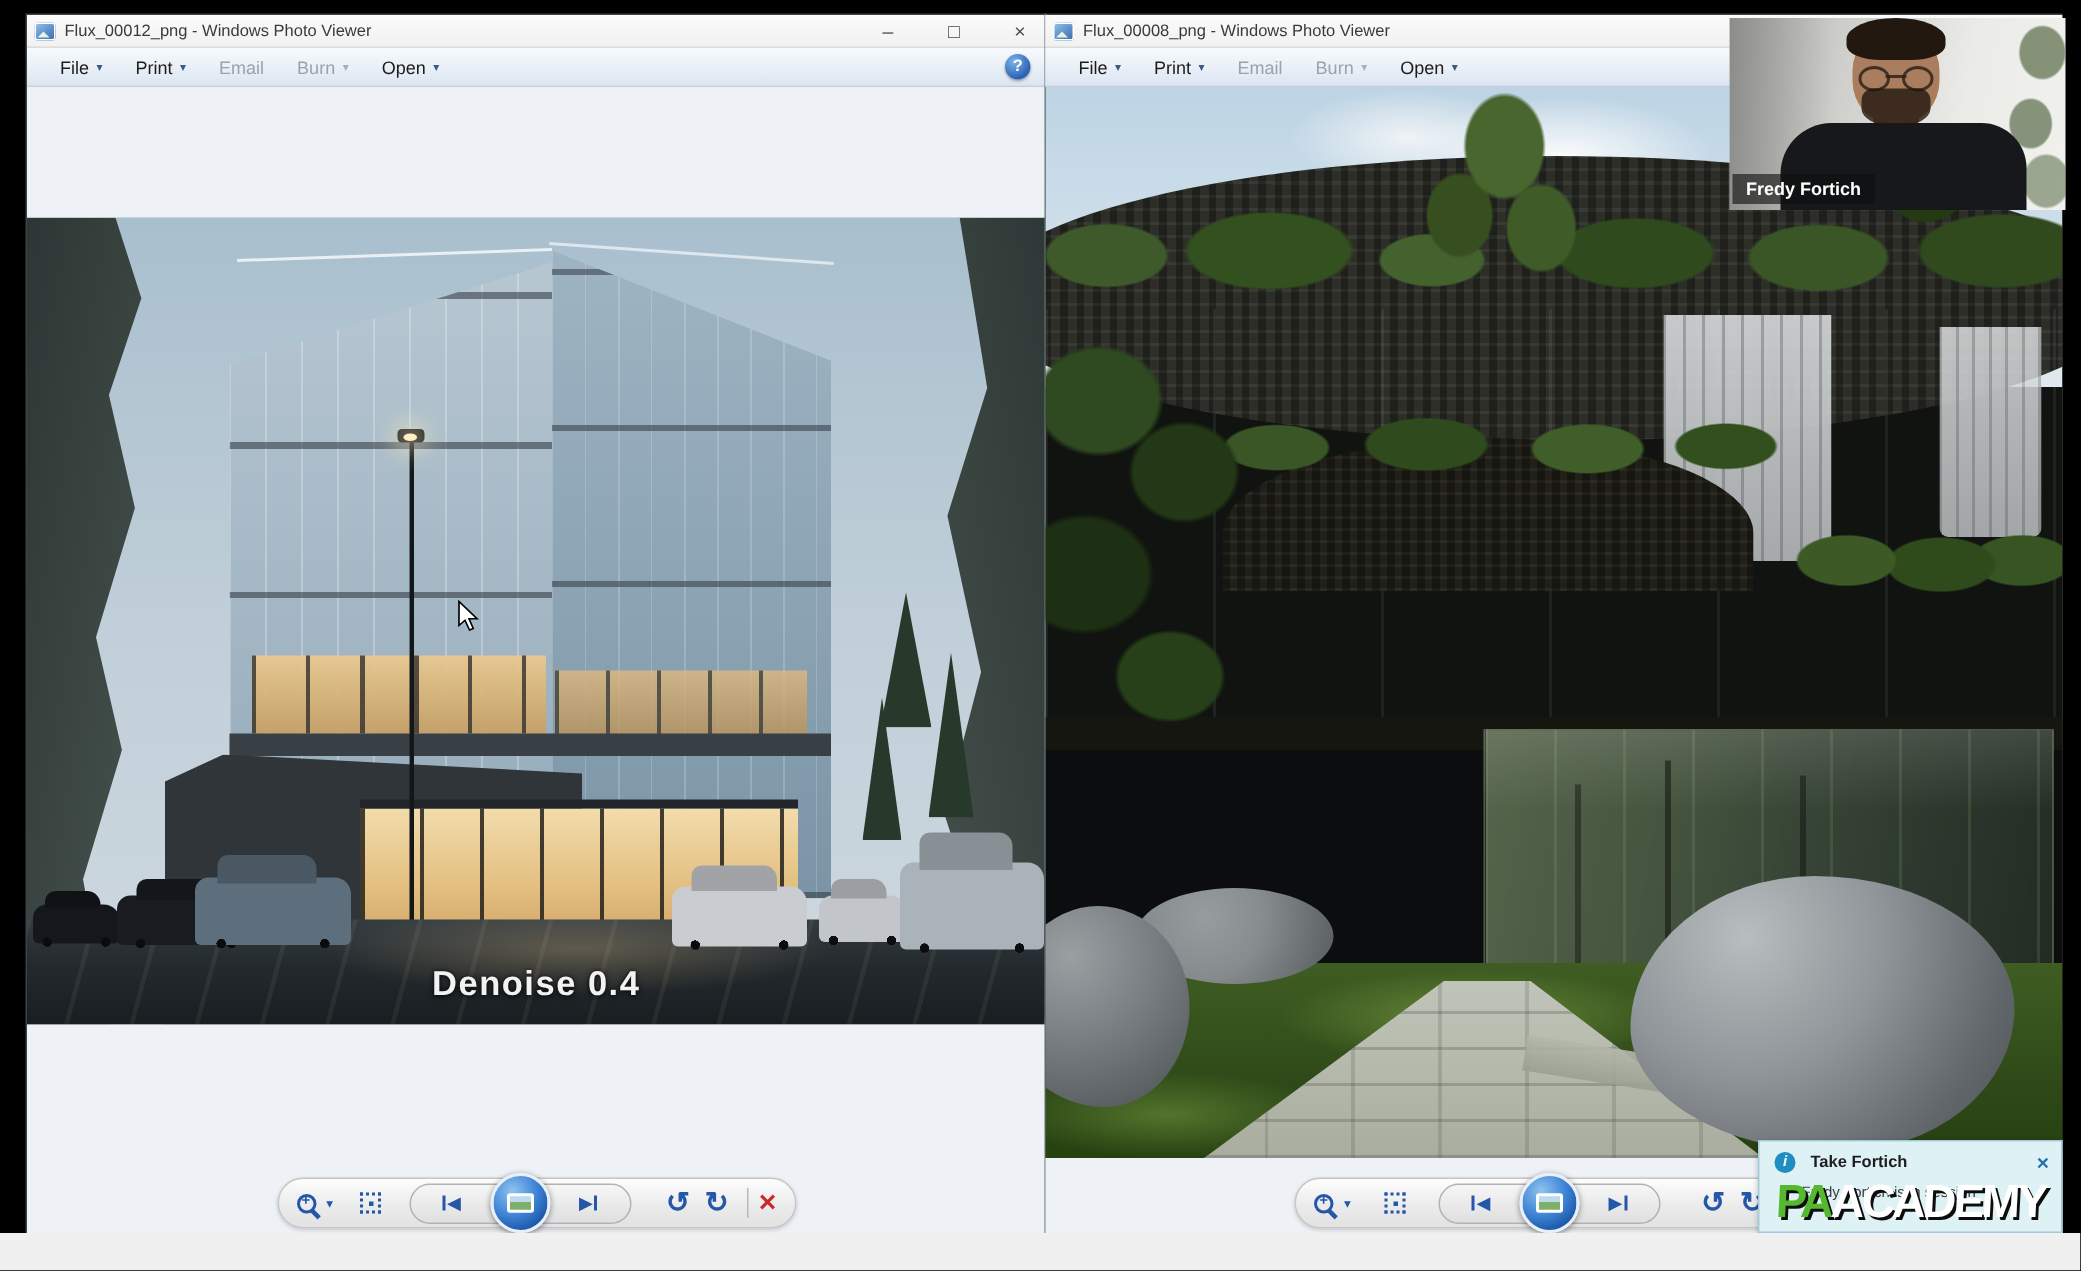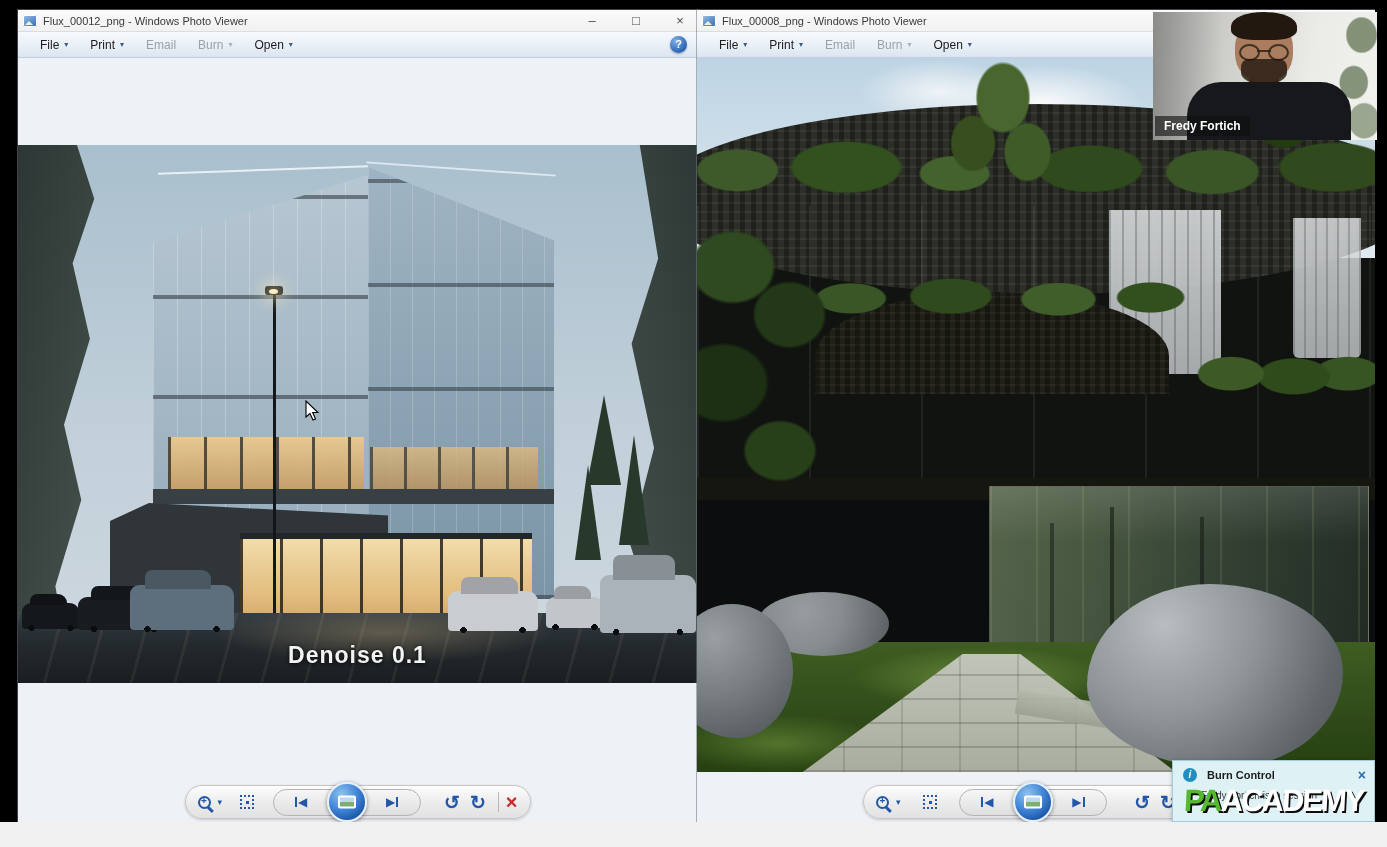--- a/index.html
+++ b/index.html
@@ -370,21 +370,21 @@
     <div class="abs lp-lamp-pole"></div>
     <div class="abs lp-lamp-head"></div>
     <div class="abs lp-lamp-glow"></div>
     <div class="abs lp-road"></div>
     <div class="car" style="left:4px;  top:458px; width:58px;  height:26px; background:#14171b;"></div>
     <div class="car" style="left:60px; top:452px; width:92px;  height:33px; background:#181b20;"></div>
     <div class="car" style="left:112px;top:440px; width:104px; height:45px; background:#5d6e7c;"></div>
     <div class="car" style="left:430px;top:446px; width:90px;  height:40px; background:#c9ccd0;"></div>
     <div class="car" style="left:528px;top:452px; width:58px;  height:31px; background:#c2c6ca;"></div>
     <div class="car" style="left:582px;top:430px; width:96px;  height:58px; background:#aab3ba;"></div>
-    <div class="abs lp-caption">Denoise 0.1</div>
+    <div class="abs lp-caption">Denoise 0.4</div>
   </div>
 
   <div class="toolbar">
     <div class="zoom-wrap">
       <div class="mag"></div>
       <span class="tb-caret">▾</span>
     </div>
     <div class="tb-gap"></div>
     <div class="fit-icon"></div>
     <div class="tb-gap"></div>
@@ -497,21 +497,21 @@
   <div class="abs wc-glass" style="left:86px;"></div>
   <div class="abs wc-glass" style="left:115px;"></div>
   <div class="abs wc-bridge"></div>
   <div class="abs wc-beard"></div>
   <div class="wc-label">Fredy Fortich</div>
 </div>
 
 <div class="notif">
   <div class="notif-head">
     <div class="notif-info">i</div>
-    <div class="notif-title">Burn Control</div>
+    <div class="notif-title">Take Fortich</div>
     <div class="notif-close">×</div>
   </div>
   <div class="notif-msg">Fredy Fortich is in session</div>
 </div>
 
 <div class="watermark">
   <span class="wm-pa">PA</span><span class="wm-academy">ACADEMY</span>
 </div>
 
 <div class="bottom-strip"></div>

